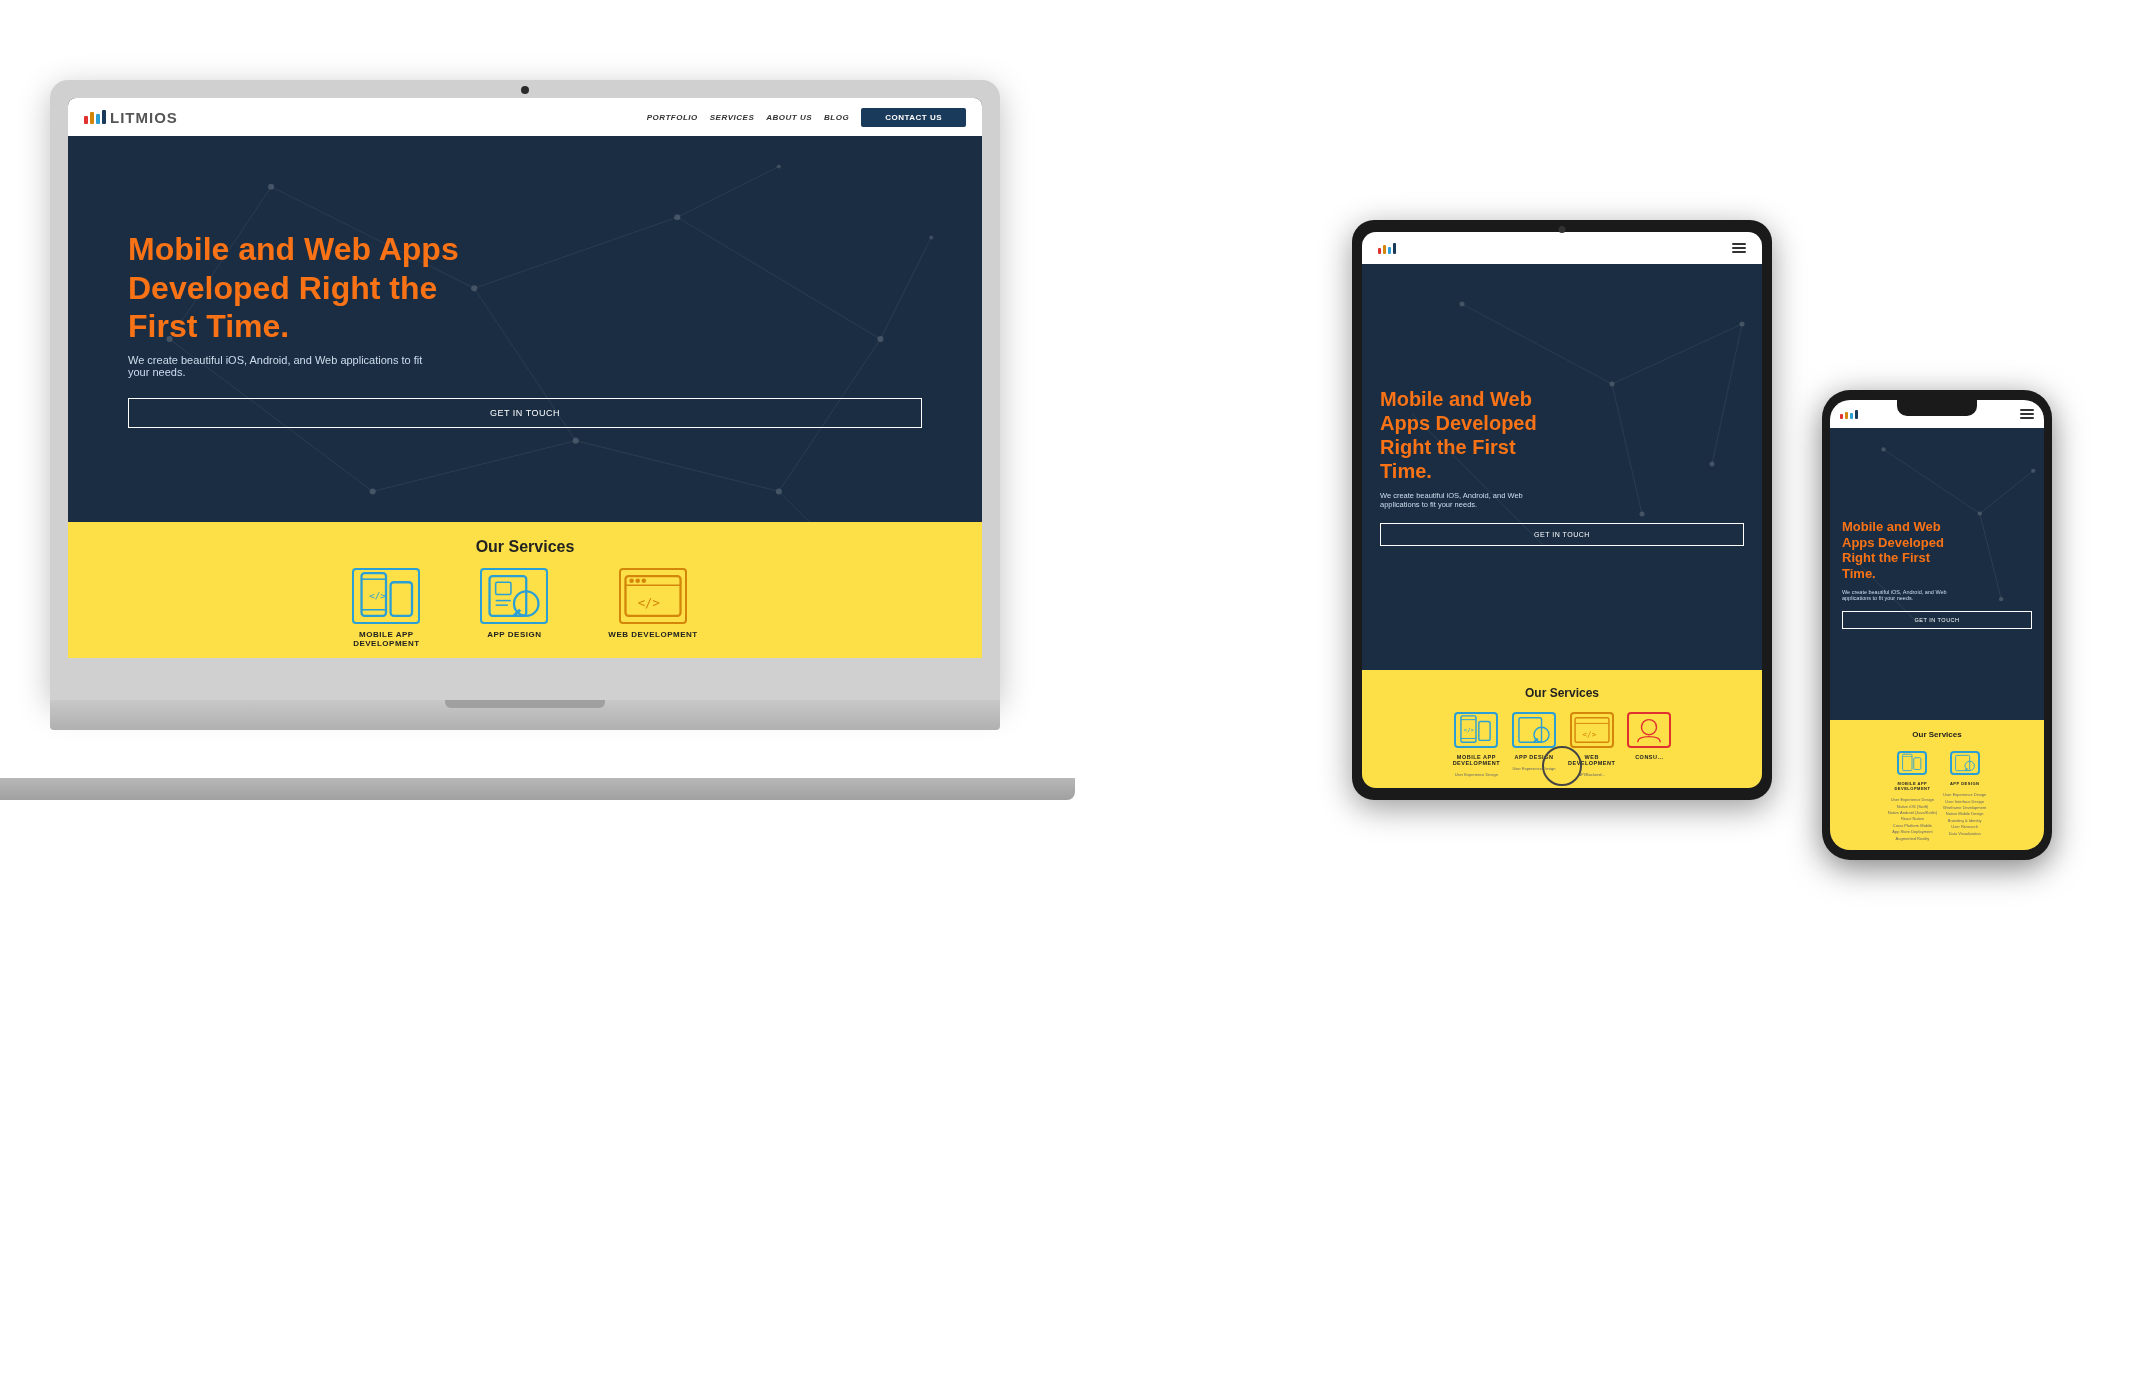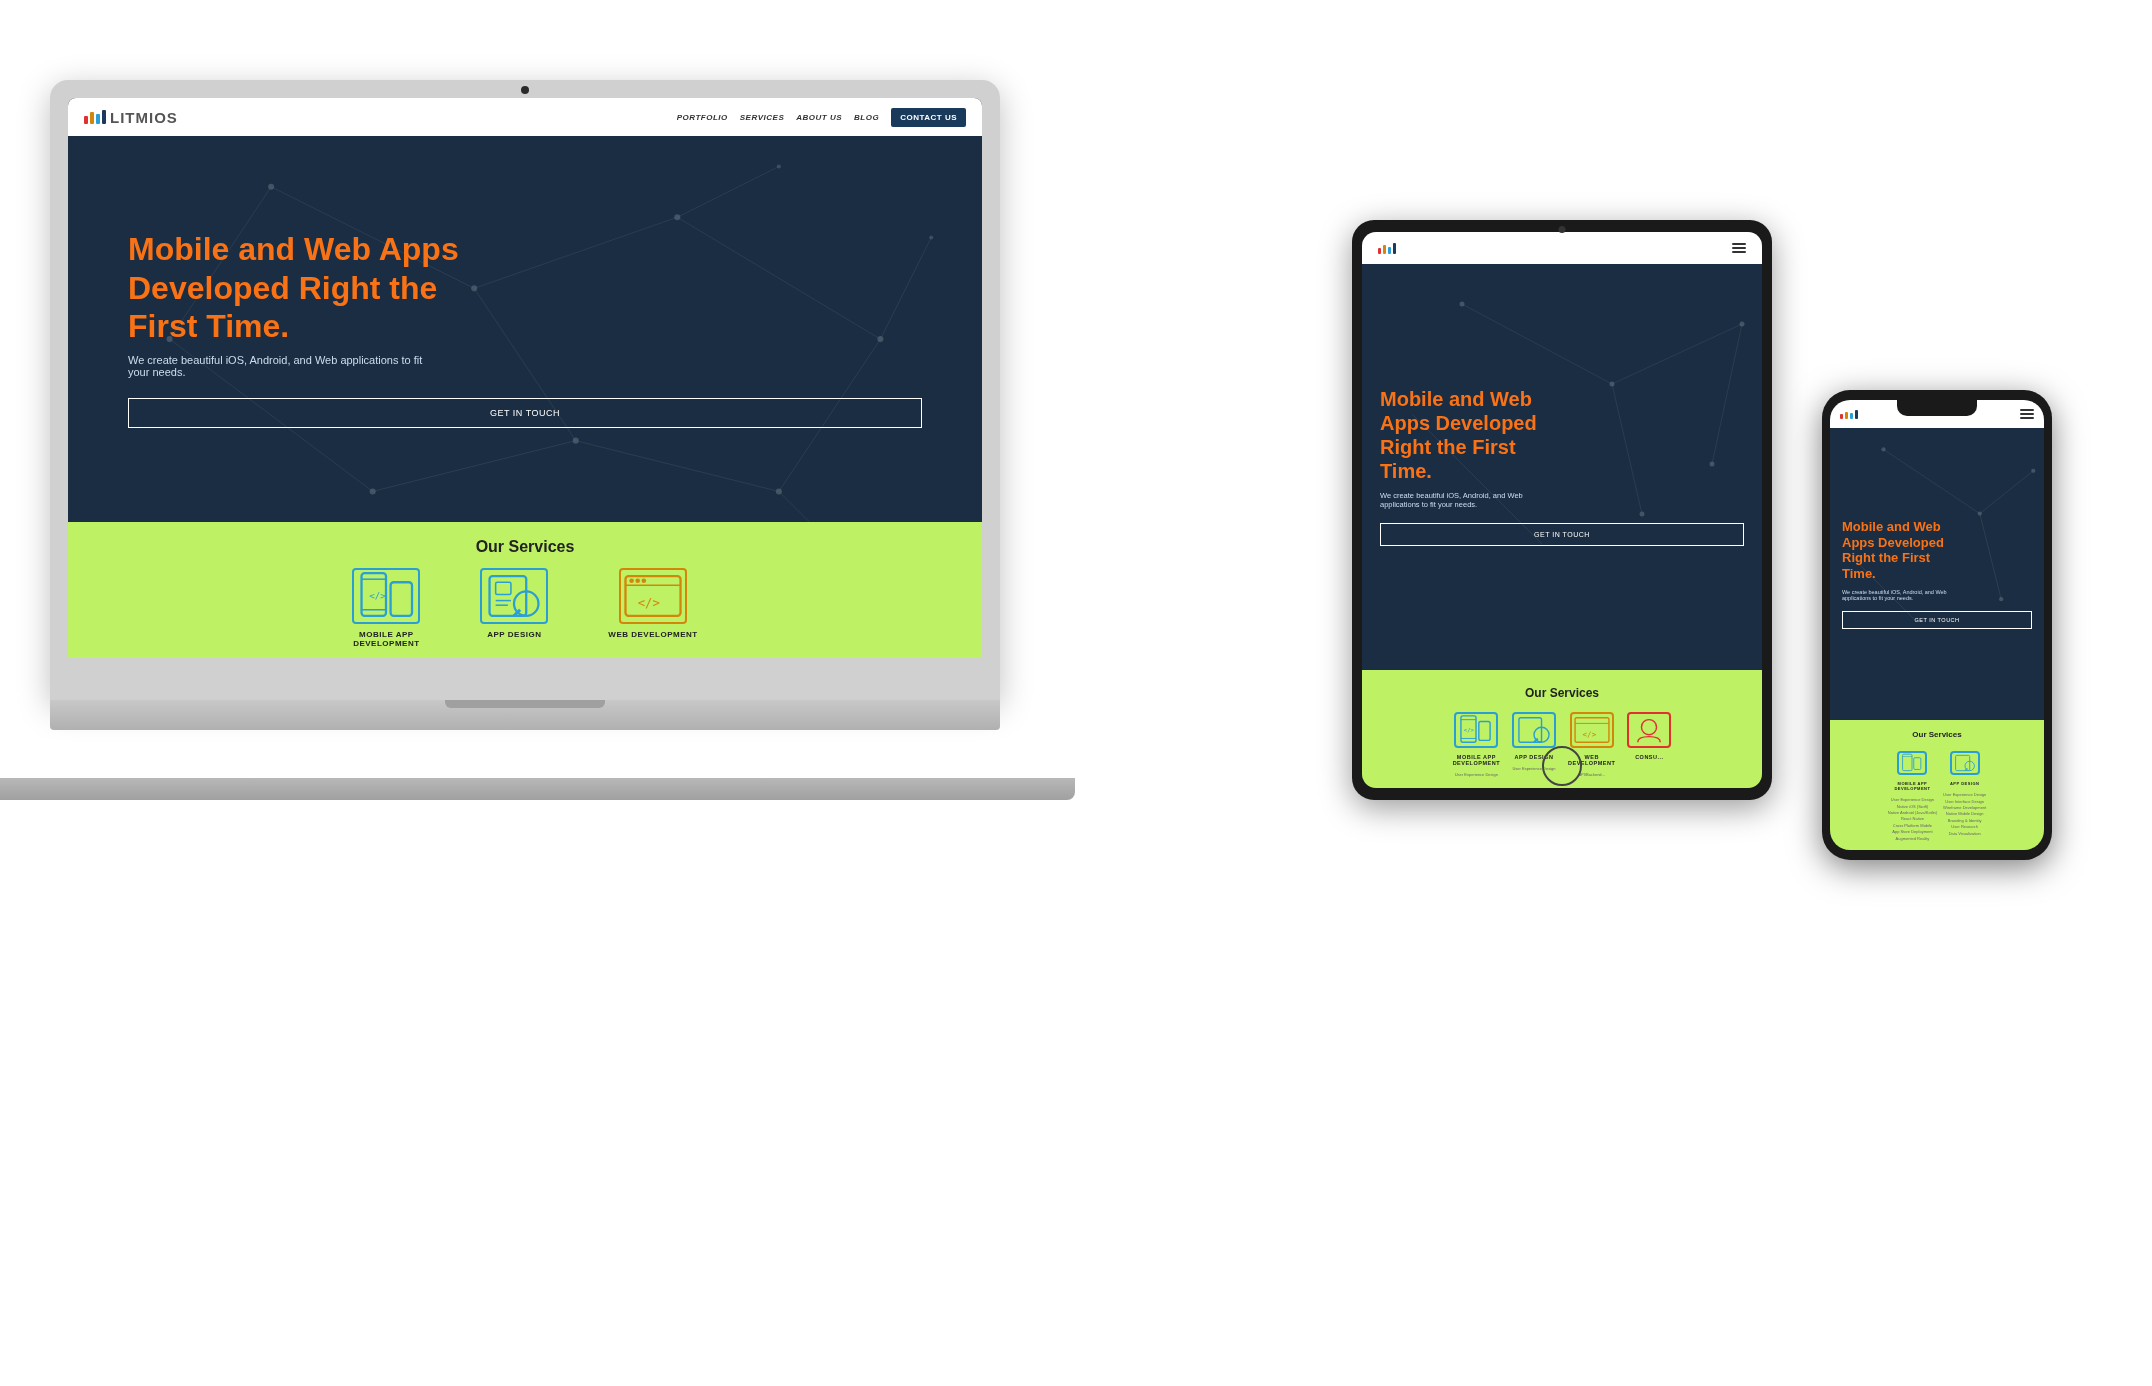--- a/index.html
+++ b/index.html
@@ -276,21 +276,21 @@
       text-transform: uppercase;
       letter-spacing: 0.5px;
       position: relative;
       z-index: 2;
       display: inline-block;
       cursor: pointer;
       margin-top: 16px;
     }
 
     .site-services {
-      background: #bef264;
+      background: #fde047;
       display: flex;
       flex-direction: column;
       align-items: center;
       padding: 16px 12px 10px;
     }
 
     .services-title {
       font-weight: 700;
       color: #222;
       text-align: center;
@@ -337,21 +337,21 @@
     .laptop-site .site-nav {
       height: 38px;
     }
 
     .laptop-site .nav-link {
       font-size: 8px;
     }
 
     .laptop-site .nav-contact-btn {
       font-size: 8px;
-      padding: 5px 9px;
+      padding: 5px 24px;
     }
 
     .laptop-site .logo-text {
       font-size: 15px;
     }
 
     .laptop-site .logo-bar {
       width: 4px;
     }
 

